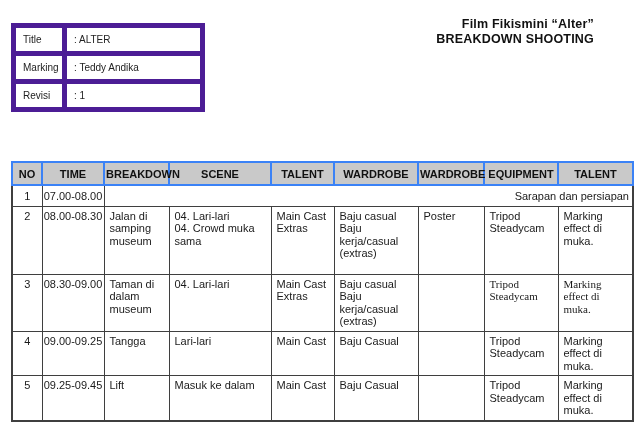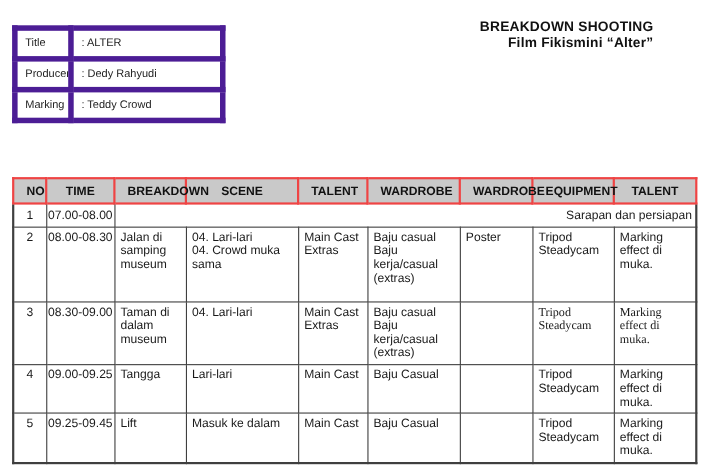--- a/index.html
+++ b/index.html
@@ -30,23 +30,23 @@
     color: #111; line-height: 15px; letter-spacing: 0.2px;
   }
 
   
   .schedule {
     position: absolute; left: 11px; top: 161px;
     border-collapse: collapse; table-layout: fixed; width: 621px;
     border: 2px solid #3f3f3f;
   }
   .schedule th {
-    background: #c9c9c9; border: 2px solid #ef4444;
+    background: #c9c9c9; border: 2px solid #3b82f6;
     font-size: 11px; font-weight: bold; color: #111;
-    padding: 2px 11px; text-align: center; vertical-align: middle;
+    padding: 2px 1px; text-align: center; vertical-align: middle;
   }
   .schedule td {
     border: 1px solid #3f3f3f;
     font-size: 11px; color: #1a1a1a; line-height: 12.5px;
     padding: 3px 3px 3px 5px; vertical-align: top;
     white-space: pre-line; overflow: hidden;
   }
   .schedule td.c { text-align: center; white-space: nowrap; padding: 3px 1px; }
   .schedule td.mid { vertical-align: middle; }
   .schedule td.merged { text-align: right; vertical-align: middle; white-space: nowrap; }
@@ -61,33 +61,33 @@
     <colgroup>
         <col class="c-label">
         <col class="c-value">
       </colgroup>
     <tbody>
       <tr>
         <td>Title</td>
         <td>: ALTER</td>
       </tr>
       <tr>
-        <td>Producer</td>
-        <td>: Dedy Rahyudi</td>
+        <td>Marking</td>
+        <td>: Teddy Andika</td>
       </tr>
       <tr>
-        <td>Marking</td>
-        <td>: Teddy Crowd</td>
+        <td>Revisi</td>
+        <td>: 1</td>
       </tr>
     </tbody>
   </table>
 
   <div class="doc-title">
+    <div>Film Fikismini “Alter”</div>
     <div>BREAKDOWN SHOOTING</div>
-    <div>Film Fikismini “Alter”</div>
   </div>
 
   <table class="schedule">
     <colgroup>
       <col style="width:30px">
         <col style="width:62px">
         <col style="width:65px">
       <col style="width:102px">
         <col style="width:63px">
         <col style="width:84px">

